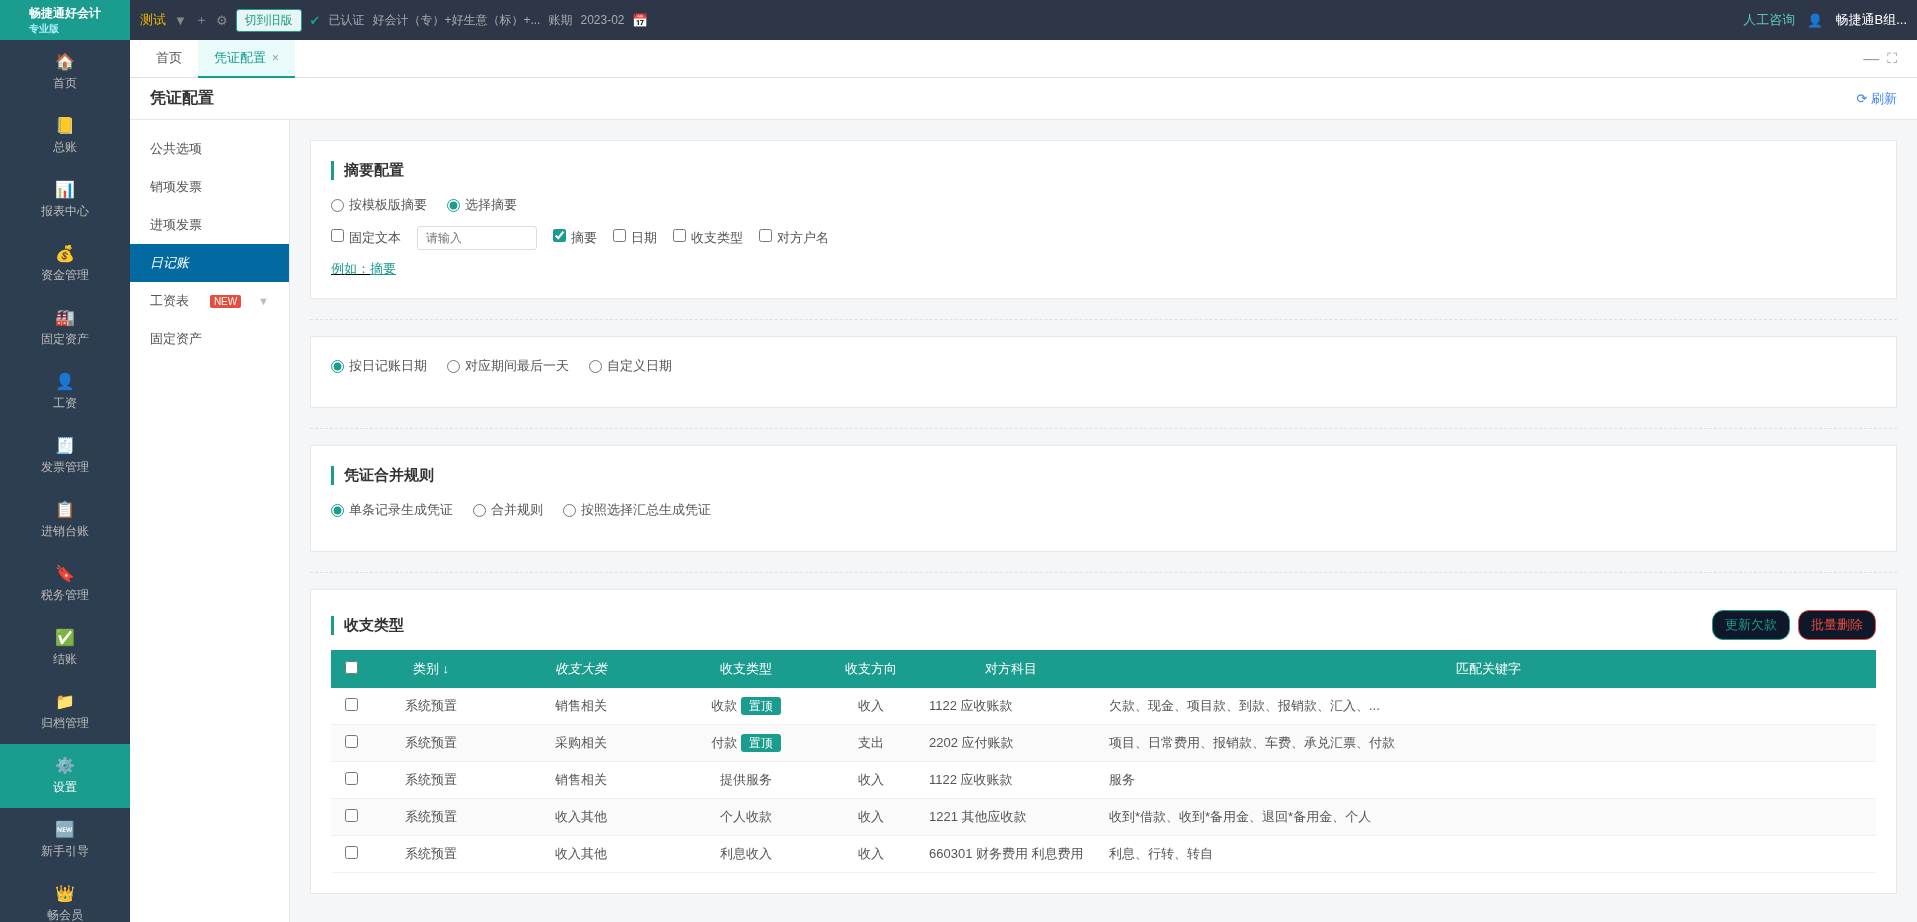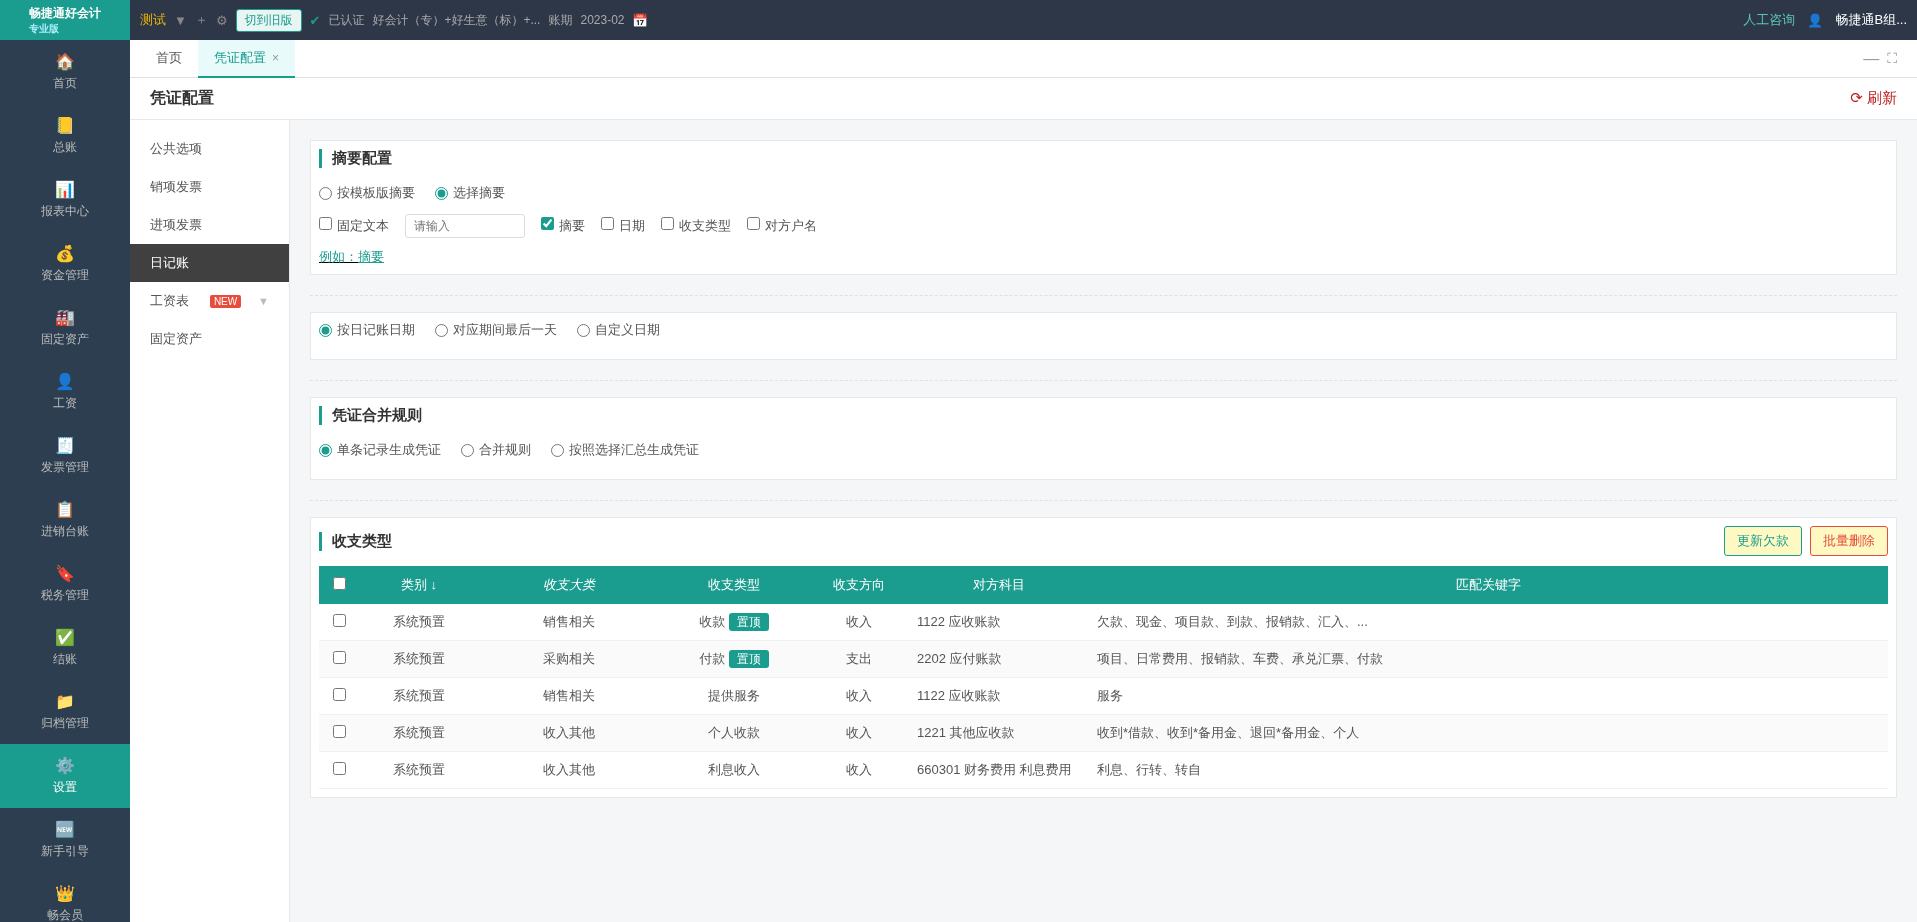--- a/index.html
+++ b/index.html
@@ -133,21 +133,21 @@
     .page-header {
       background: #fff;
       padding: 10px 20px;
       display: flex;
       align-items: center;
       justify-content: space-between;
       border-bottom: 1px solid #e8e8e8;
       flex-shrink: 0;
     }
     .page-title { font-size: 16px; font-weight: bold; color: #333; }
-    .refresh-btn { color: #b91c1c; cursor: pointer; font-size: 15px; }
+    .refresh-btn { color: #3b82f6; cursor: pointer; font-size: 13px; }
 
     
     .inner-layout {
       display: flex;
       flex: 1;
       overflow: hidden;
     }
 
     
     .left-nav {
@@ -159,42 +159,42 @@
     }
     .left-nav-item {
       padding: 10px 20px;
       cursor: pointer;
       font-size: 13px;
       color: #555;
       display: flex;
       align-items: center;
       justify-content: space-between;
     }
-    .left-nav-item.active { background: #404040; color: #fff; }
+    .left-nav-item.active { background: #0369a1; color: #fff; font-style: italic; }
     .nav-new-badge {
       background: #e74c3c;
       color: white;
       font-size: 10px;
       padding: 1px 4px;
       border-radius: 2px;
       margin-left: 4px;
     }
 
     
     .main-content {
       flex: 1;
       overflow-y: auto;
       padding: 20px;
     }
 
     
     .section {
       background: #fff;
       margin-bottom: 20px;
-      padding: 8px;
+      padding: 20px;
       border: 1px solid #e8e8e8;
     }
     .section-title {
       font-size: 15px;
       font-weight: bold;
       color: #333;
       margin-bottom: 16px;
       border-left: 3px solid #1a9c8e;
       padding-left: 10px;
     }
@@ -271,24 +271,24 @@
     
     .table-header-row {
       display: flex;
       justify-content: space-between;
       align-items: center;
       margin-bottom: 10px;
     }
     .action-btn {
       padding: 5px 12px;
       border: 1px solid #1a9c8e;
-      background: #fef9c3;
+      background: #0f172a;
       color: #1a9c8e;
       cursor: pointer;
-      border-radius: 3px;
+      border-radius: 11px;
       font-size: 13px;
     }
     .action-btn.danger {
       border-color: #e74c3c;
       color: #e74c3c;
     }
 
     .badge-top {
       background: #1a9c8e;
       color: white;

